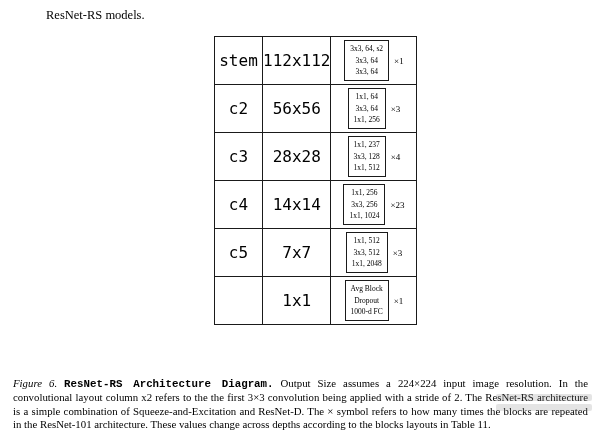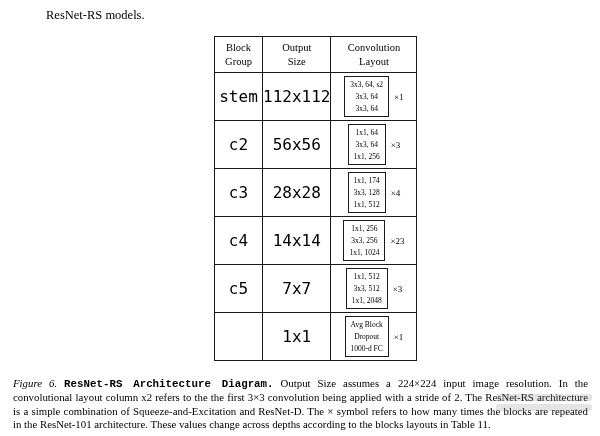--- a/index.html
+++ b/index.html
@@ -106,28 +106,20 @@
 
   <div class="heading">ResNet-RS models.</div>
 
   <table class="arch-table">
     <colgroup>
       <col class="col-group">
       <col class="col-size">
       <col class="col-conv">
     </colgroup>
     <tbody>
-        <tr>
-      <th class="hdr">Block
-Group</th>
-      <th class="hdr">Output
-Size</th>
-      <th class="hdr">Convolution
-Layout</th>
-    </tr>
 
     <tr>
       <td class="group-cell">stem</td>
       <td class="size-cell">112x112</td>
       <td>
         <div class="conv-wrap">
           <div class="conv-box">
             <div>3x3, 64, s2</div>
             <div>3x3, 64</div>
             <div>3x3, 64</div>
@@ -151,21 +143,21 @@
         </div>
       </td>
     </tr>
 
     <tr>
       <td class="group-cell">c3</td>
       <td class="size-cell">28x28</td>
       <td>
         <div class="conv-wrap">
           <div class="conv-box">
-            <div>1x1, 174</div>
+            <div>1x1, 237</div>
             <div>3x3, 128</div>
             <div>1x1, 512</div>
           </div>
           <span class="mult">×4</span>
         </div>
       </td>
     </tr>
 
     <tr>
       <td class="group-cell">c4</td>

